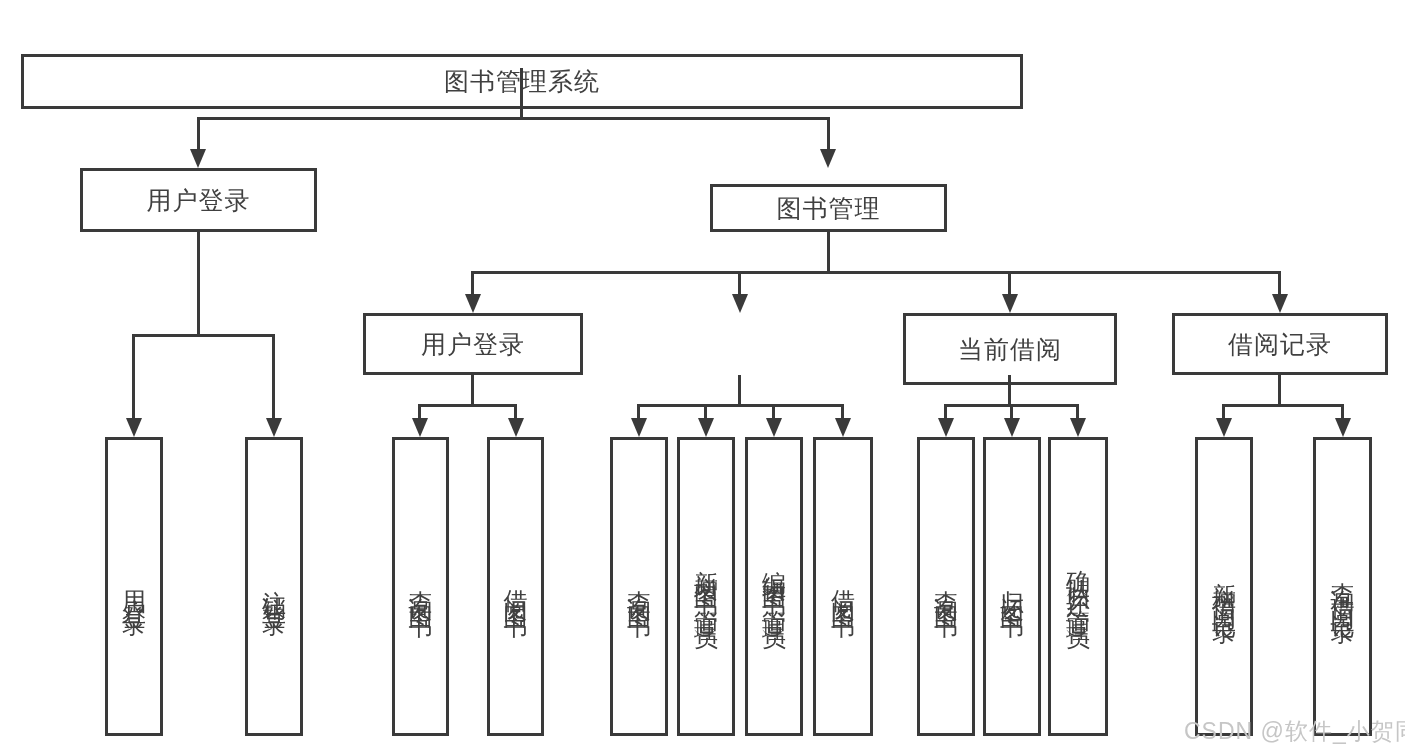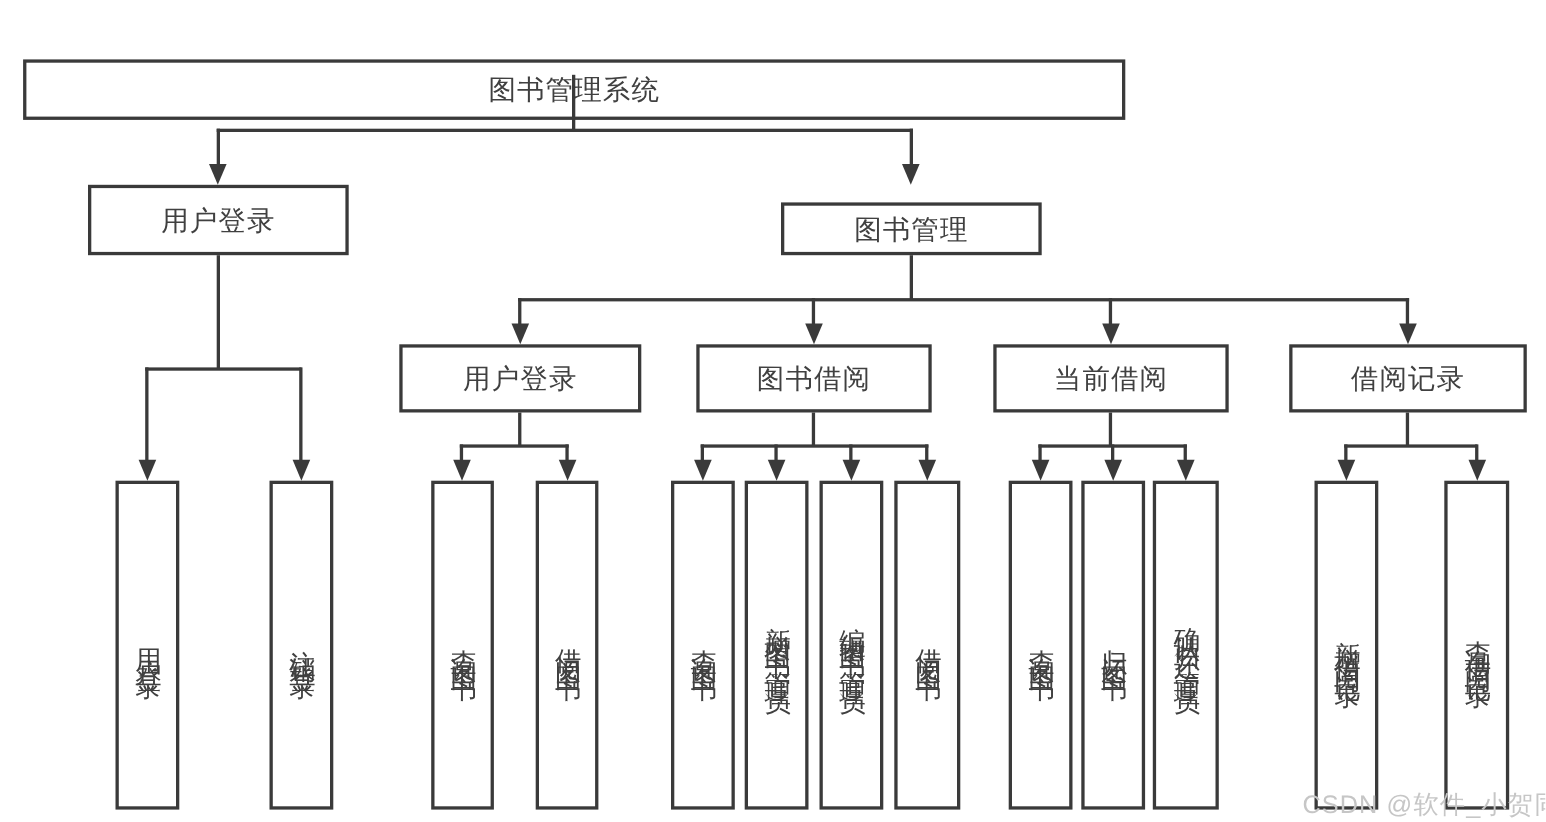--- a/index.html
+++ b/index.html
@@ -57,24 +57,21 @@
   <div class="box" style="left:80px;top:168px;width:237px;height:64px;">
     <span class="hlabel">用户登录</span>
   </div>
   <div class="box" style="left:710px;top:184px;width:237px;height:48px;">
     <span class="hlabel">图书管理</span>
   </div>
 
   <div class="box" style="left:363px;top:313px;width:220px;height:62px;">
     <span class="hlabel">用户登录</span>
   </div>
-  <div class="box" style="left:633px;top:313px;width:214px;height:62px;">
-    <span class="hlabel">图书借阅</span>
-  </div>
-  <div class="box" style="left:903px;top:313px;width:214px;height:62px;">
+  <div class="box" style="left:903px;top:313px;width:214px;height:72px;">
     <span class="hlabel">当前借阅</span>
   </div>
   <div class="box" style="left:1172px;top:313px;width:216px;height:62px;">
     <span class="hlabel">借阅记录</span>
   </div>
 
   <div class="box leaf" style="left:105px;width:58px;">
     <span class="vtext">用户登录</span>
   </div>
   <div class="box leaf" style="left:245px;width:58px;">

